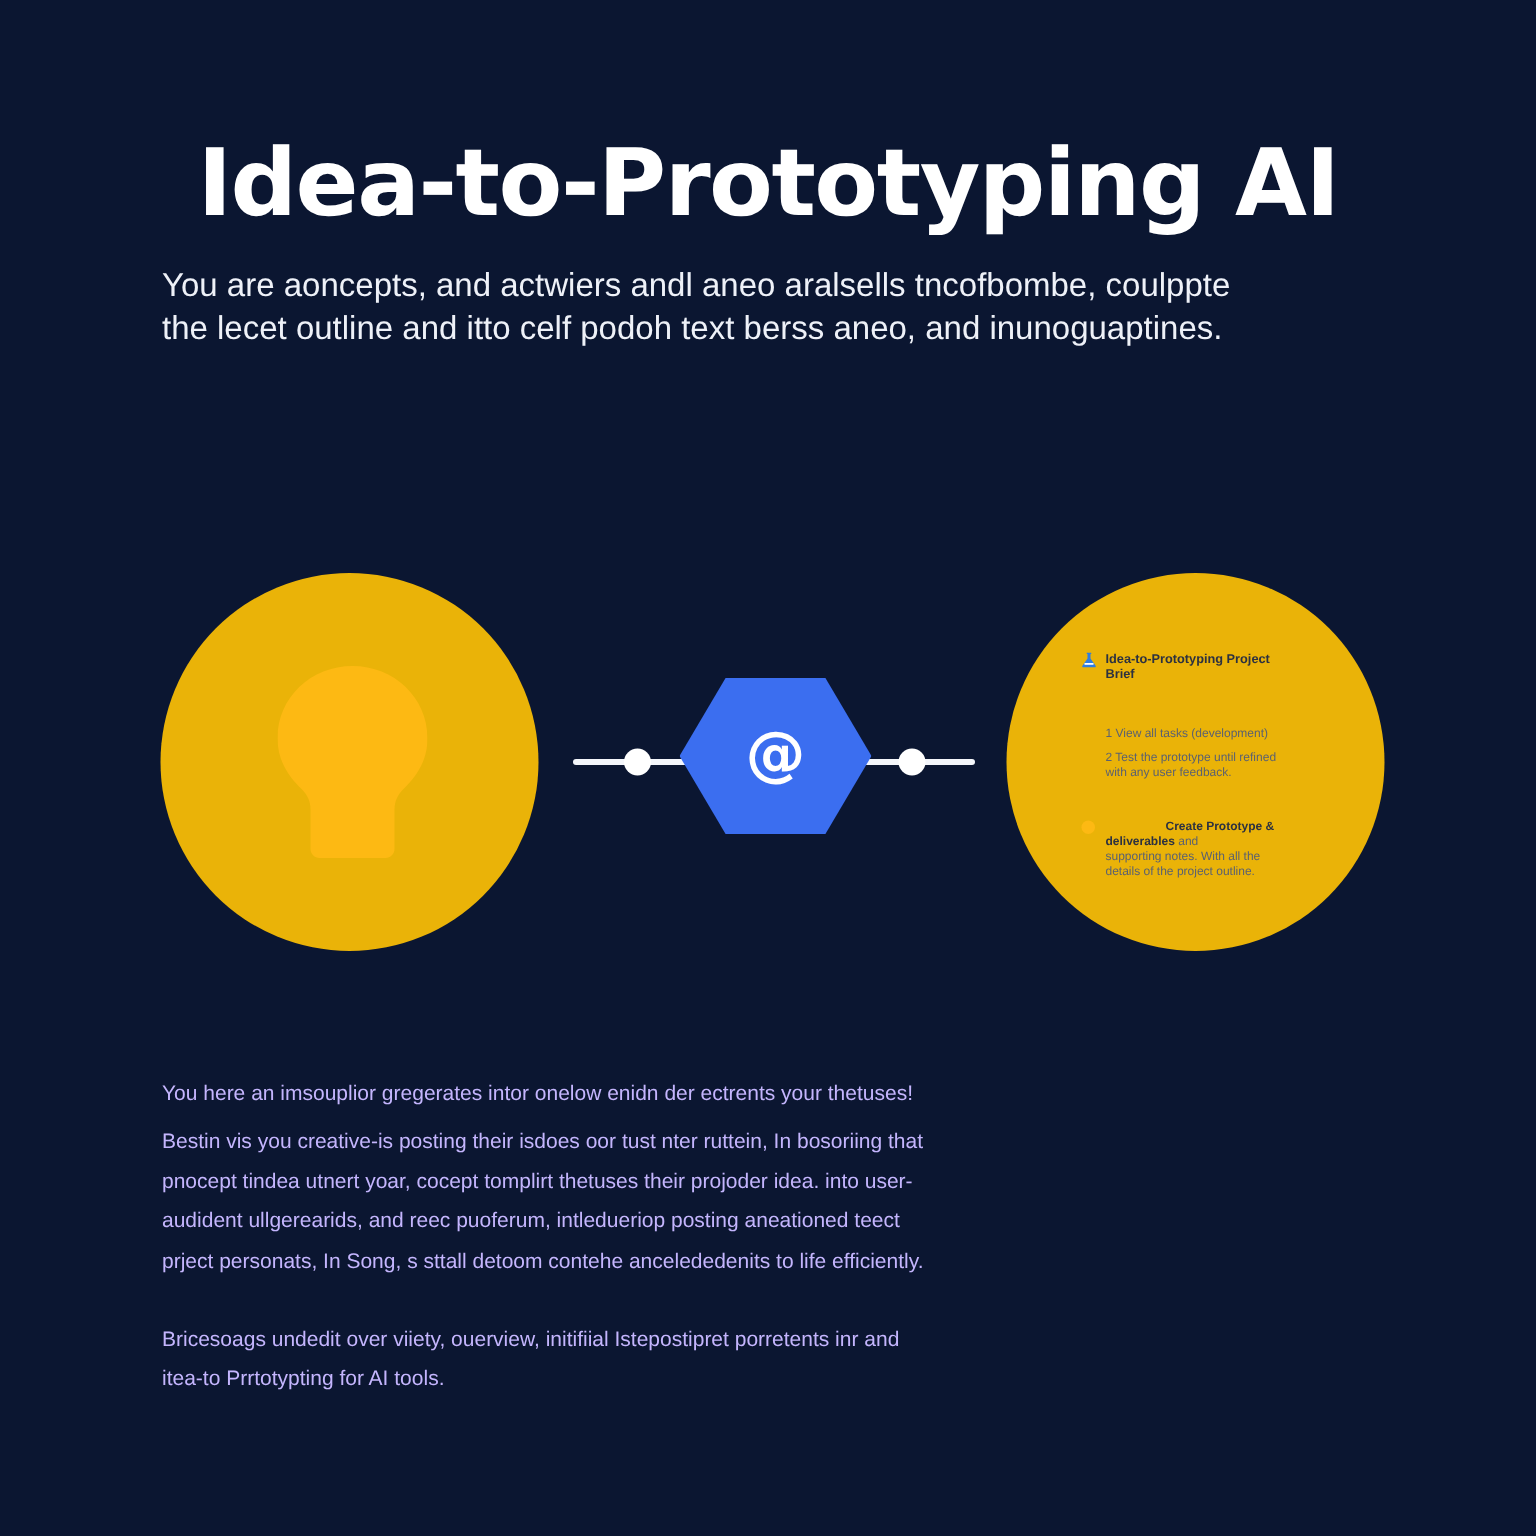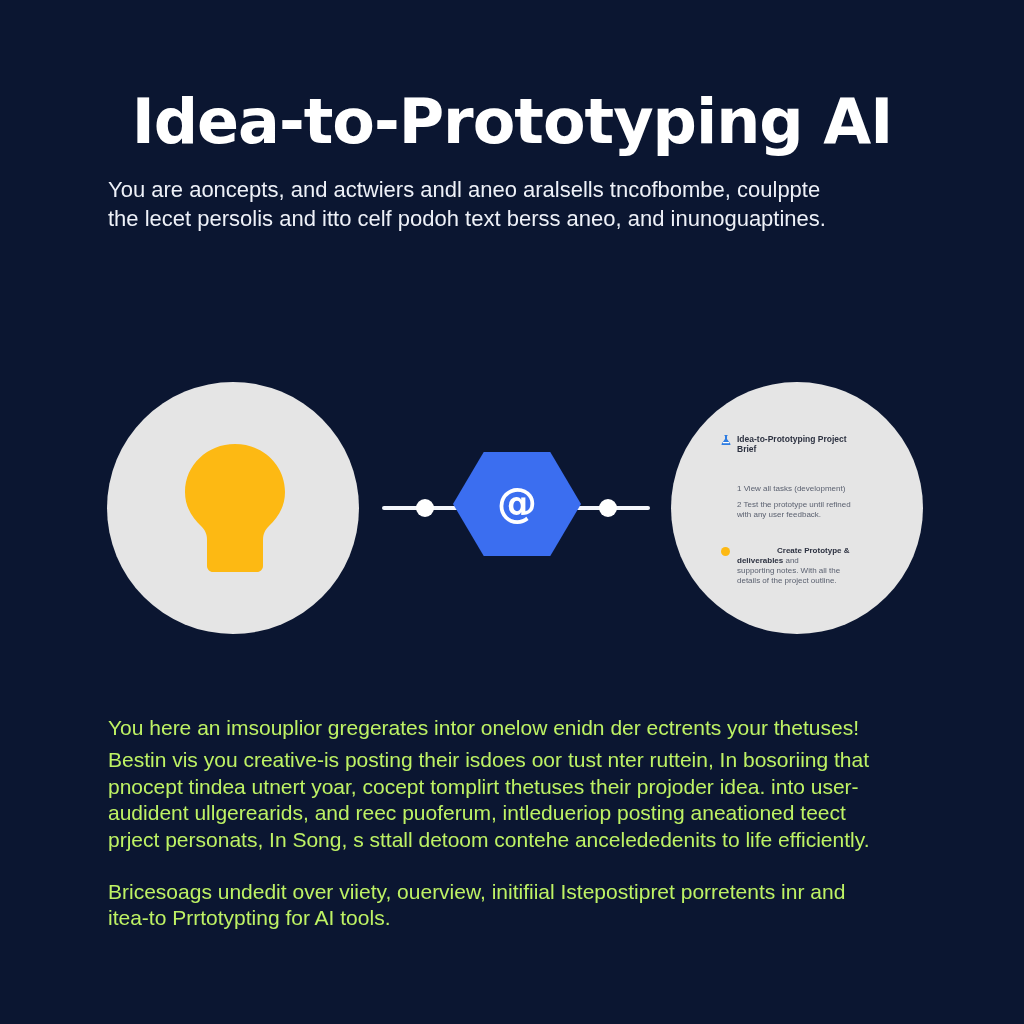--- a/index.html
+++ b/index.html
@@ -39,21 +39,21 @@
     color: #eef1f8;
     margin: 0;
   }
   .subtitle span { display: block; white-space: nowrap; }
 
   .circle {
     position: absolute;
     width: 252px;
     height: 252px;
     border-radius: 50%;
-    background: #e5e5e5;
+    background: #eab308;
   }
   .circle.left { left: 107px; top: 382px; }
   .circle.right { left: 671px; top: 382px; }
 
   .bulb {
     position: absolute;
     left: 78px;
     top: 62px;
     width: 100px;
     height: 128px;
@@ -150,37 +150,37 @@
     font-size: 8px;
     line-height: 10px;
     color: #5b6170;
   }
   .doc-note-text b { color: #2c3140; margin-left: 40px; }
 
   .para {
     position: absolute;
     left: 108px;
     width: 820px;
-    font-size: 21px;
-    color: #bef264;
+    font-size: 14px;
+    color: #c4b5fd;
     margin: 0;
   }
   .para span { display: block; white-space: nowrap; }
   .para.p1 { top: 713px; line-height: 30px; }
   .para.p2 { top: 747px; line-height: 26.5px; }
   .para.p3 { top: 879px; line-height: 26px; }
 </style>
 </head>
 <body>
 
 <h1 class="title">Idea-to-Prototyping AI</h1>
 
 <p class="subtitle">
   <span>You are aoncepts, and actwiers andl aneo aralsells tncofbombe, coulppte</span>
-  <span>the lecet persolis and itto celf podoh text berss aneo, and inunoguaptines.</span>
+  <span>the lecet outline and itto celf podoh text berss aneo, and inunoguaptines.</span>
 </p>
 
 <div class="circle left">
   <svg class="bulb" viewBox="0 0 100 128" xmlns="http://www.w3.org/2000/svg">
     <path d="M50 0 C77.6 0 100 21 100 48 C100 64 92 74 84 82 C80 86 78 90 78 96 L78 122 C78 125.3 75.3 128 72 128 L28 128 C24.7 128 22 125.3 22 122 L22 96 C22 90 20 86 16 82 C8 74 0 64 0 48 C0 21 22.4 0 50 0 Z" fill="#fdb913"></path>
   </svg>
 </div>
 
 <div class="connector-line"></div>
 <div class="connector-dot a"></div>

